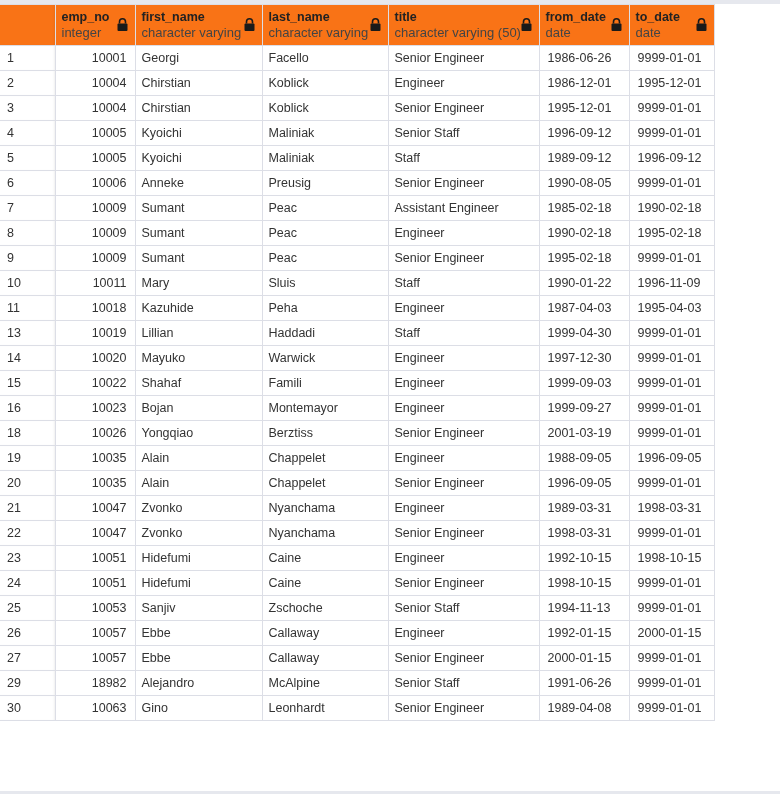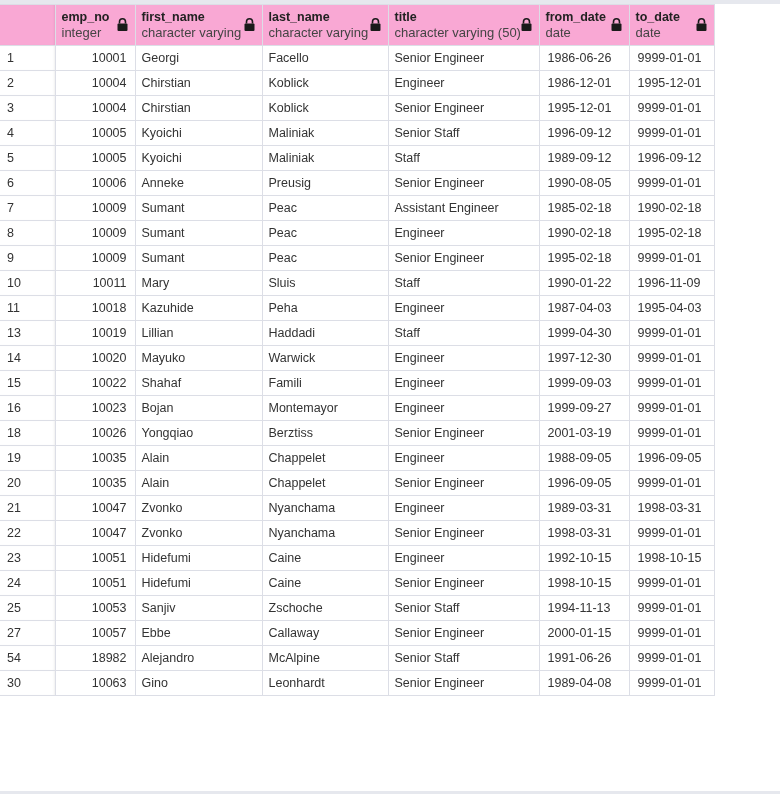--- a/index.html
+++ b/index.html
@@ -41,21 +41,21 @@
       padding: 0 6px;
       white-space: nowrap;
       overflow: hidden;
     }
     thead th {
       height: 40px;
       text-align: left;
       vertical-align: middle;
       font-weight: normal;
       position: relative;
-      background: #f9a8d4;
+      background: #f97316;
     }
     thead th.rn-head {
       border-left: none;
       box-shadow: inset -2px 0 3px -2px rgba(0,0,0,0.12);
     }
     .col-name {
       display: block;
       font-weight: bold;
       font-size: 12.5px;
       color: #222;
@@ -364,30 +364,39 @@
         <tr>
           <td class="rn">25</td>
           <td class="num">10053</td>
           <td>Sanjiv</td>
           <td>Zschoche</td>
           <td>Senior Staff</td>
           <td class="date">1994-11-13</td>
           <td class="date">9999-01-01</td>
         </tr>
         <tr>
+          <td class="rn">26</td>
+          <td class="num">10057</td>
+          <td>Ebbe</td>
+          <td>Callaway</td>
+          <td>Engineer</td>
+          <td class="date">1992-01-15</td>
+          <td class="date">2000-01-15</td>
+        </tr>
+        <tr>
           <td class="rn">27</td>
           <td class="num">10057</td>
           <td>Ebbe</td>
           <td>Callaway</td>
           <td>Senior Engineer</td>
           <td class="date">2000-01-15</td>
           <td class="date">9999-01-01</td>
         </tr>
         <tr>
-          <td class="rn">54</td>
+          <td class="rn">29</td>
           <td class="num">18982</td>
           <td>Alejandro</td>
           <td>McAlpine</td>
           <td>Senior Staff</td>
           <td class="date">1991-06-26</td>
           <td class="date">9999-01-01</td>
         </tr>
         <tr>
           <td class="rn">30</td>
           <td class="num">10063</td>

